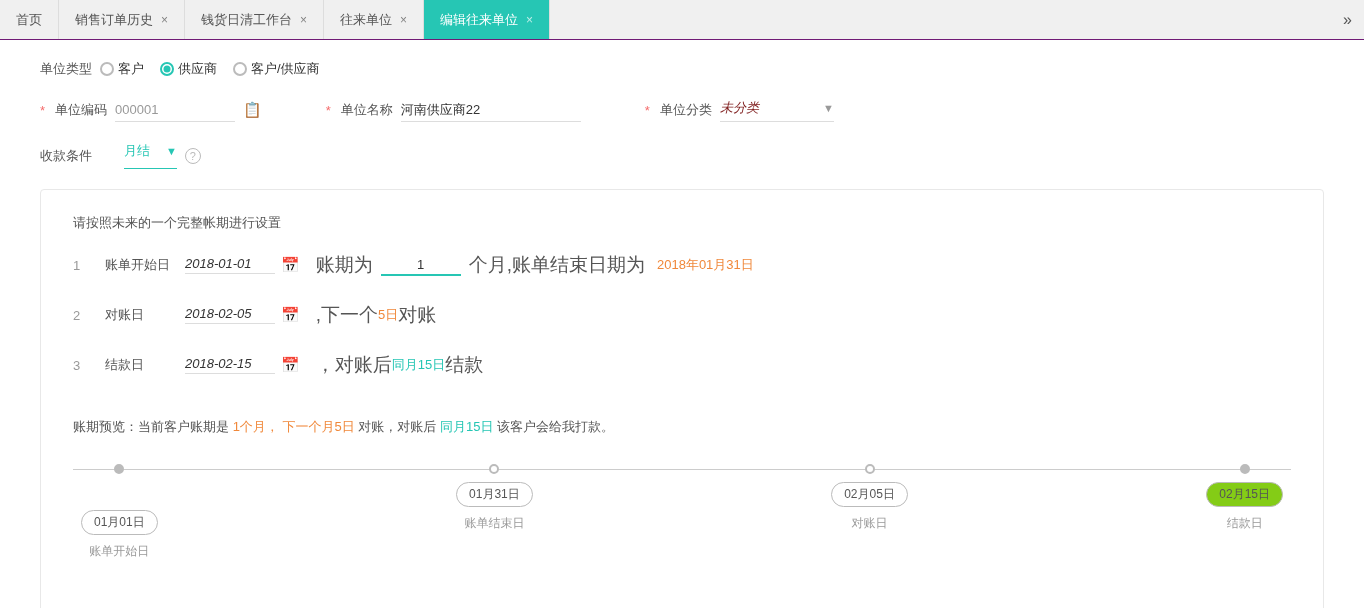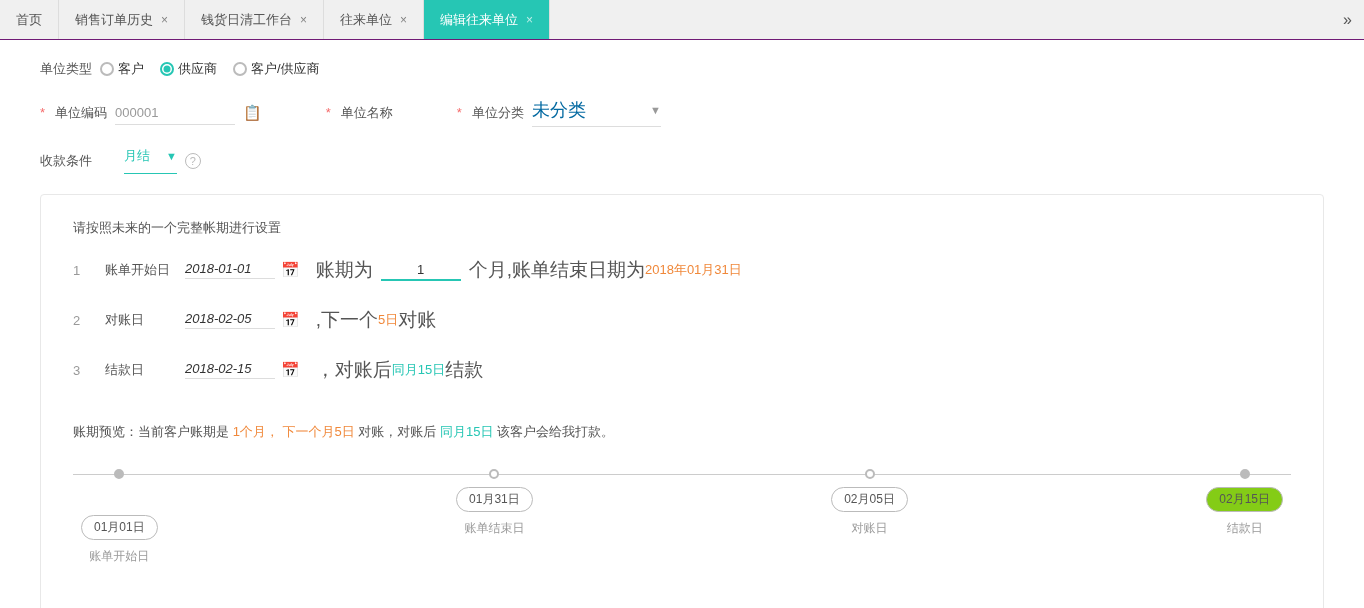--- a/index.html
+++ b/index.html
@@ -73,21 +73,21 @@
       min-width: 120px;
     }
     .form-input.code-input { color: #999; width: 100px; }
     .form-input.name-input { width: 180px; color: #333; }
 
     
     .dropdown-wrap {
       display: flex; align-items: center; gap: 4px;
       border-bottom: 1px solid #ddd; padding-bottom: 4px;
     }
-    .dropdown-value { font-size: 18px; color: #0369a1; }
+    .dropdown-value { font-size: 13px; color: #7f1d1d; font-style: italic; }
     .dropdown-arrow { color: #999; font-size: 11px; }
 
     
     .cal-icon {
       color: #26c6b4; cursor: pointer; font-size: 15px;
     }
 
     
     .section-box {
       border: 1px solid #e8e8e8; border-radius: 4px;
@@ -207,20 +207,21 @@
   <div class="form-row">
     <div class="form-group">
       <span class="required-star">*</span>
       <span class="form-label">单位编码</span>
       <input class="form-input code-input" type="text" value="000001" style="">
       <span class="cal-icon">📋</span>
     </div>
     <div class="form-group" style="margin-left:40px;">
       <span class="required-star">*</span>
       <span class="form-label">单位名称</span>
+      <input class="form-input name-input" type="text" value="河南供应商22" style="">
     </div>
     <div class="form-group" style="margin-left:40px;">
       <span class="required-star">*</span>
       <span class="form-label">单位分类</span>
       <div class="dropdown-wrap">
         <span class="dropdown-value">未分类</span>
         <span style="margin-left:60px;" class="dropdown-arrow">▼</span>
       </div>
     </div>
   </div>
@@ -240,21 +241,21 @@
     <div class="setting-row">
       <span class="setting-num">1</span>
       <span class="setting-label">账单开始日</span>
       <div class="setting-date">
         <span class="date-value">2018-01-01</span>
         <span class="cal-icon">📅</span>
       </div>
       <span class="setting-desc">账期为</span>
       <input class="period-input" type="text" value="1" style="margin: 0px 8px;">
       <span class="setting-desc">个月,账单结束日期为</span>
-      <span class="highlight-orange" style="margin-left:0;text-align:right;">2018年01月31日</span>
+      <span class="highlight-orange" style="margin-left:12px;text-align:right;">2018年01月31日</span>
     </div>
 
     <div class="setting-row">
       <span class="setting-num">2</span>
       <span class="setting-label">对账日</span>
       <div class="setting-date">
         <span class="date-value">2018-02-05</span>
         <span class="cal-icon">📅</span>
       </div>
       <span class="setting-desc">,下一个</span>

